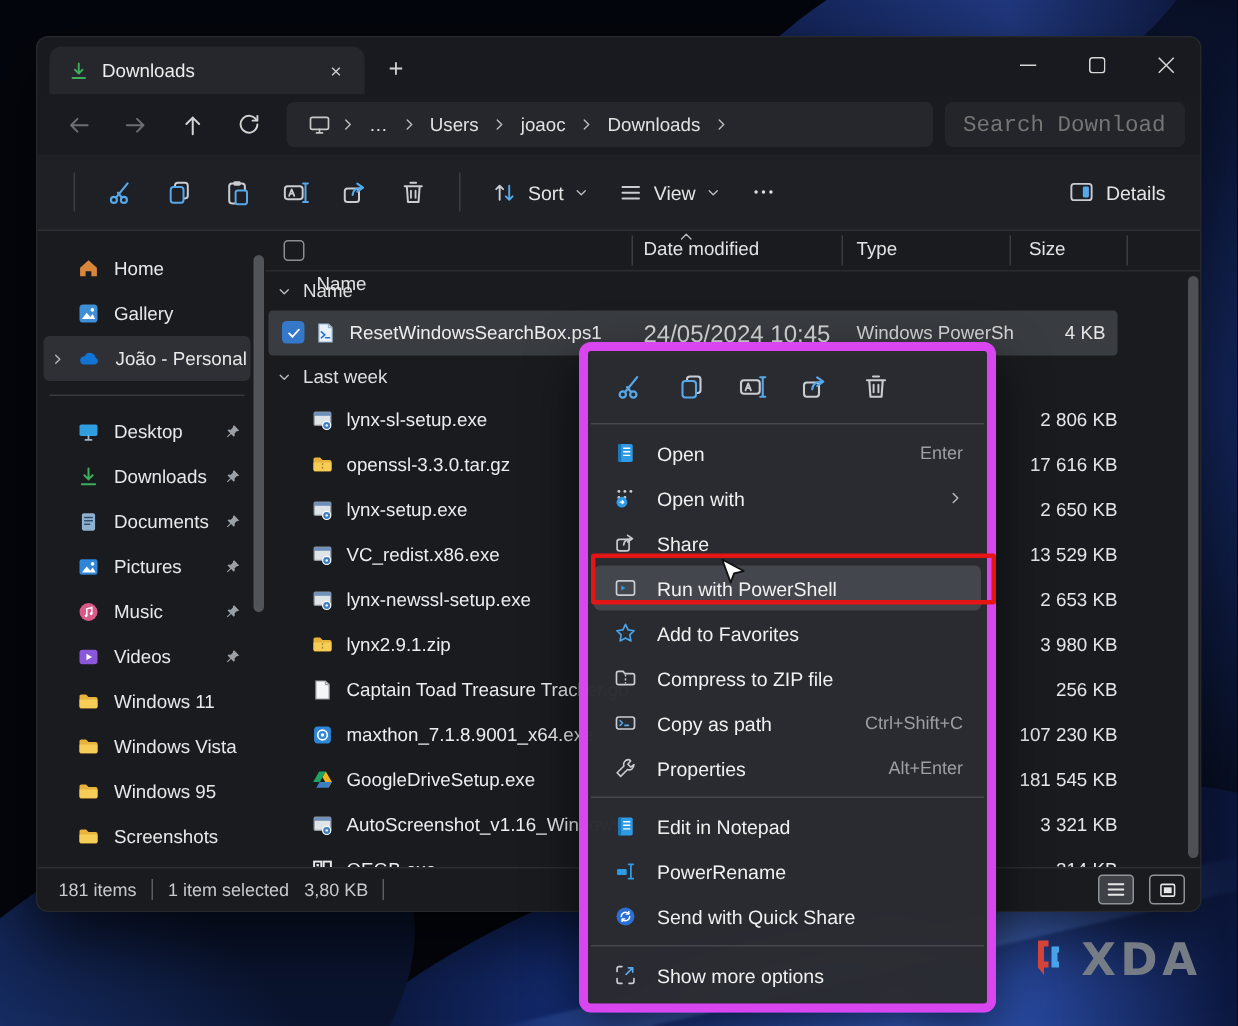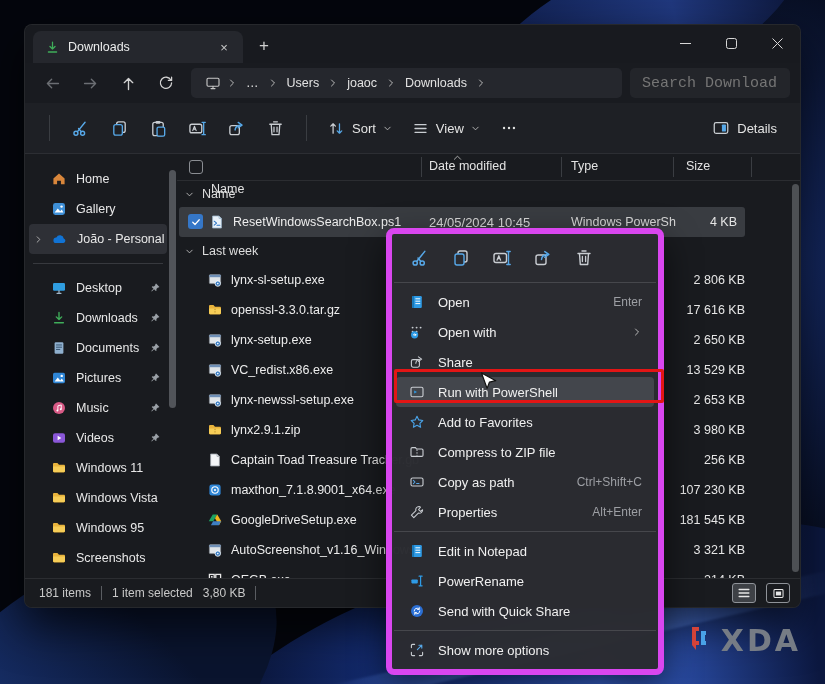--- a/index.html
+++ b/index.html
@@ -76,21 +76,21 @@
   .group-hdr.lw{height:28px;}
   .group-label{font-size:12.5px;color:#dedede;}
   .frow{height:30px;position:relative;}
   .frow .fi{position:absolute;left:30px;top:7px;}
   .frow .fname{position:absolute;left:54px;top:8px;font-size:12.5px;color:#ededed;white-space:nowrap;}
   .frow .fsize{position:absolute;right:55px;top:8px;font-size:12.5px;color:#e6e6e6;}
   .frow.sel{background:#393c41;border-radius:3px;margin:0 55px 0 2px;}
   .frow.sel .fi{left:30px;}
   .frow.sel .fname{left:54px;}
   .frow.sel .fsize{right:8px;}
-  .frow.sel .fdate{position:absolute;left:250px;top:8px;font-size:13px;color:#d7d7d7;white-space:nowrap;}
+  .frow.sel .fdate{position:absolute;left:250px;top:8px;font-size:16px;color:#d7d7d7;white-space:nowrap;}
   .frow.sel .ftype{position:absolute;left:392px;top:8px;font-size:12.5px;color:#d7d7d7;white-space:nowrap;}
   .row-check{position:absolute;left:9px;top:7px;width:15px;height:15px;border-radius:3px;background:#3577c8;
     display:flex;align-items:center;justify-content:center;}
   .fa-scroll{position:absolute;right:1px;top:30px;bottom:6px;width:7px;background:#4d5054;border-radius:4px;}
   
   .statusbar{height:28px;flex:0 0 auto;border-top:1px solid #2b2d31;display:flex;align-items:center;
     padding:0 10px 0 14px;gap:10px;background:#191b1f;}
   .sb-text{font-size:12px;color:#c9c9c9;}
   .sb-pipe{width:1px;height:14px;background:#5a5d62;}
   .sb-spacer{flex:1;}

